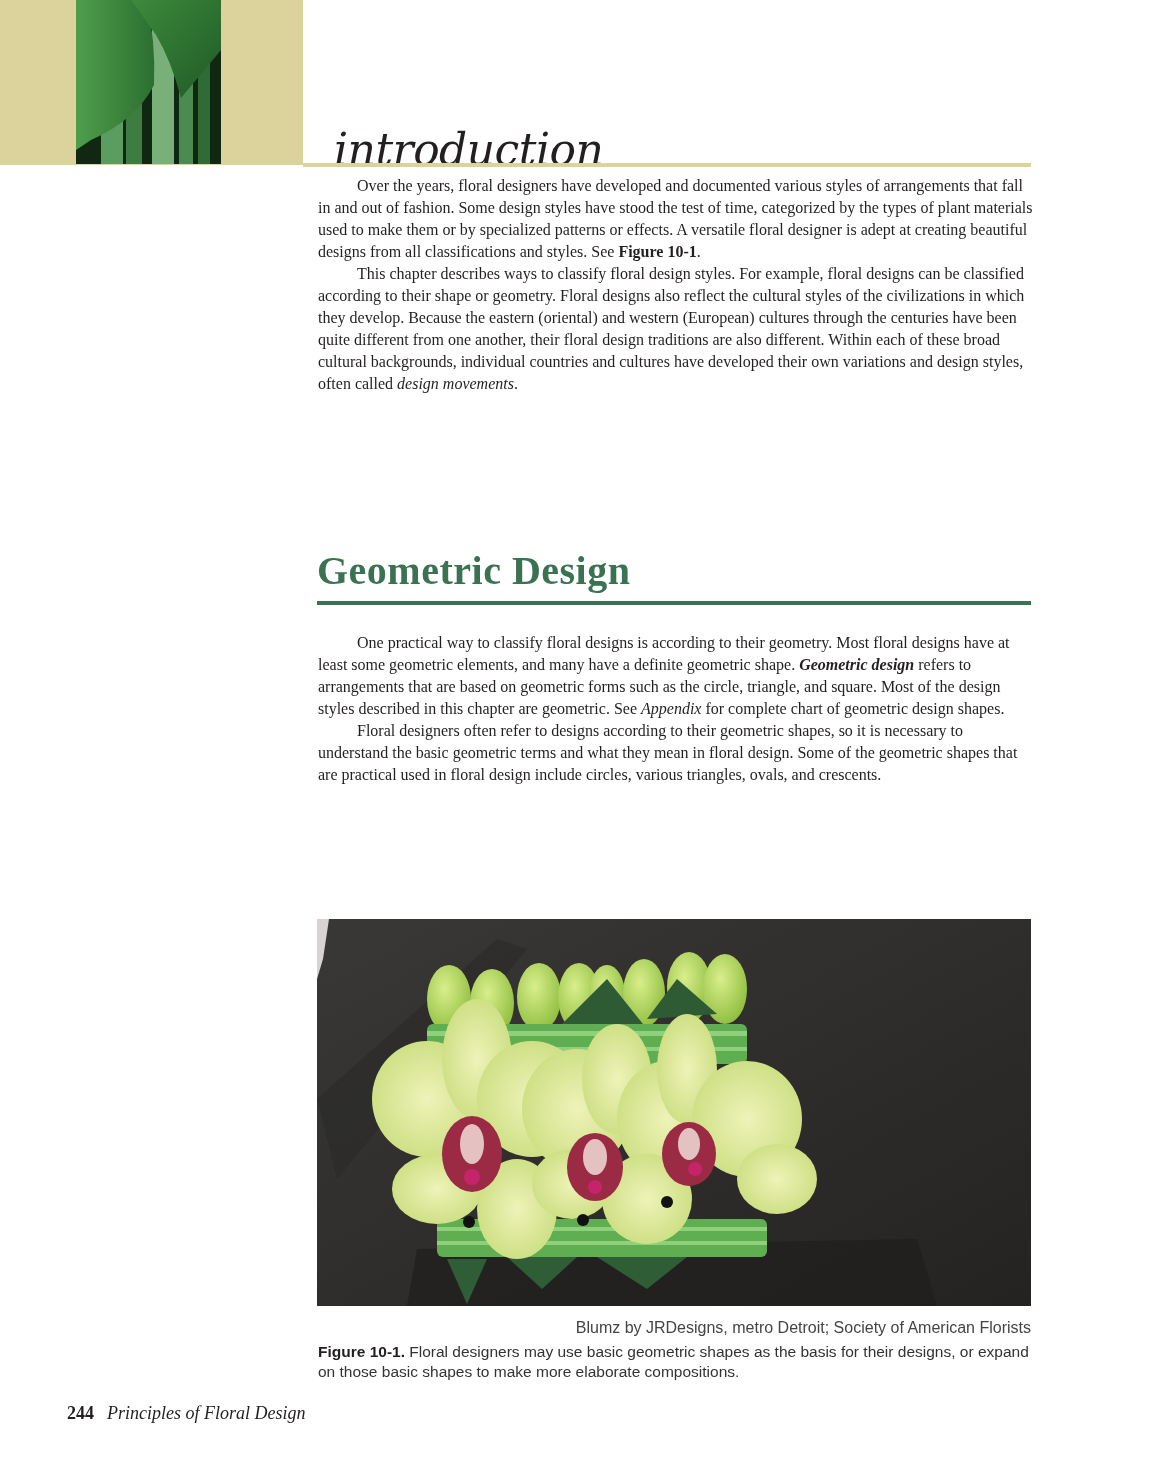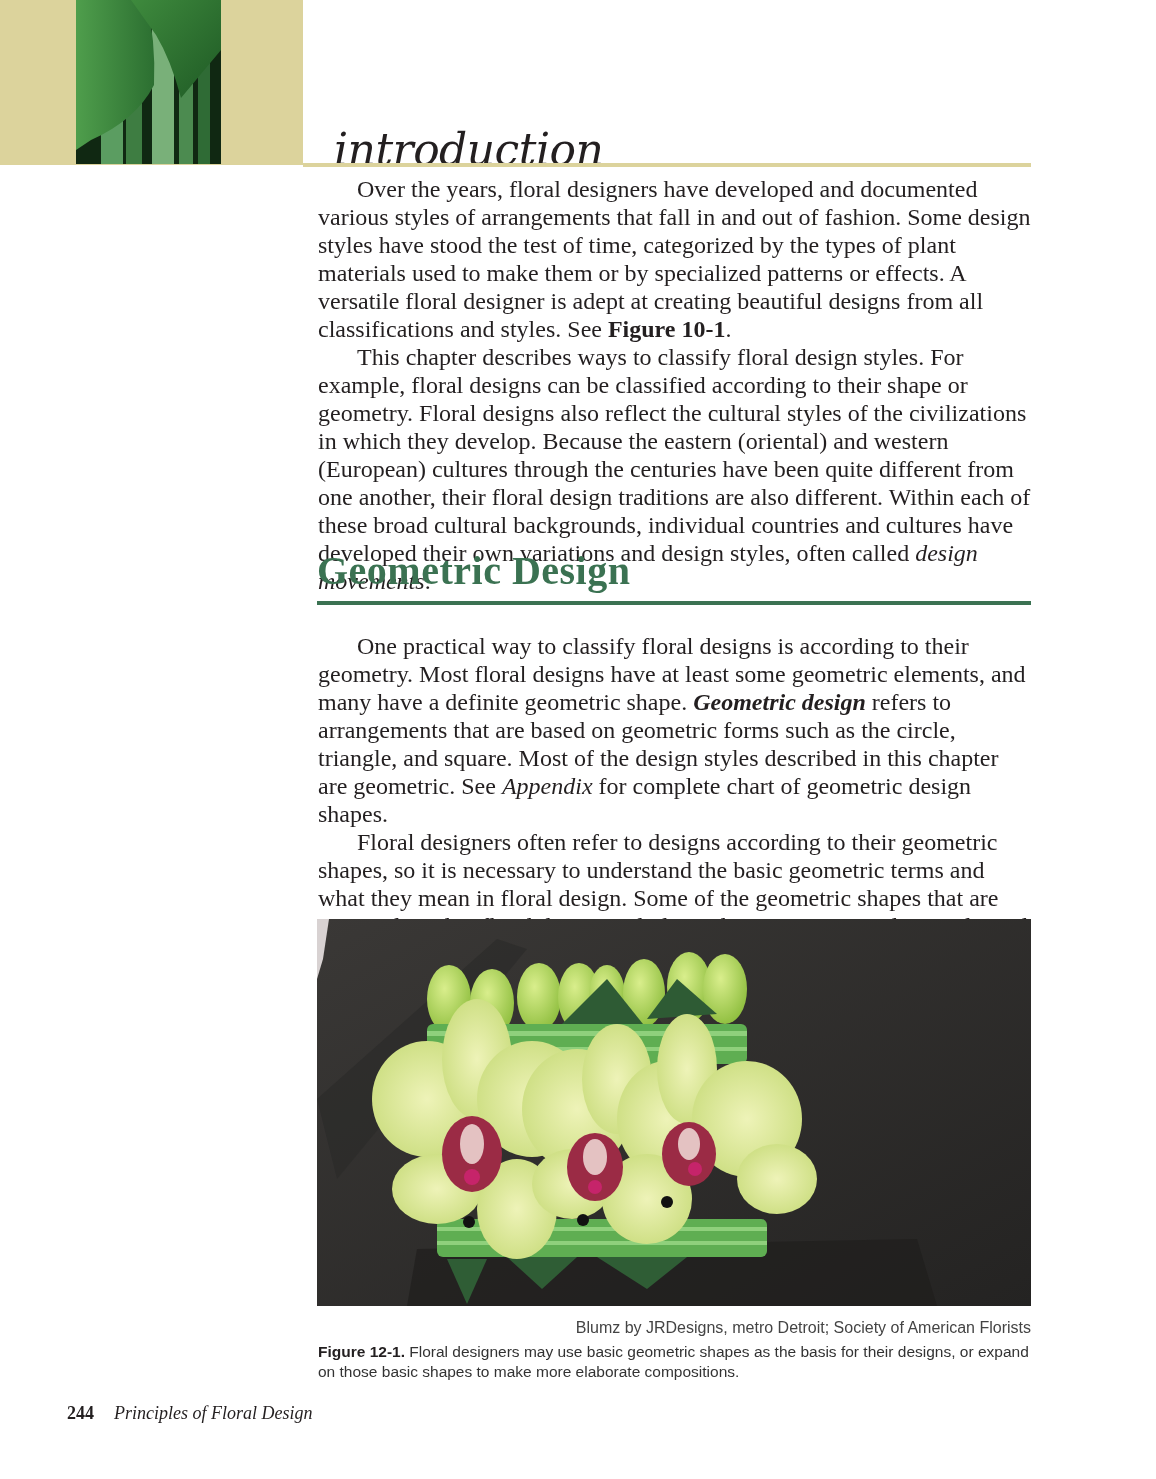--- a/index.html
+++ b/index.html
@@ -7,40 +7,40 @@
          font-family: "Liberation Serif", "DejaVu Serif", serif; color: #231f20; }
 
   .tan-band { position: absolute; left: 0; top: 0; width: 303px; height: 165px; background: #dcd39c; }
   .leaf-photo { position: absolute; left: 76px; top: 0; width: 145px; height: 164px; overflow: hidden; background: #1b3a1c; }
   .leaf-photo svg { display: block; }
 
   .intro-title { position: absolute; left: 318px; top: 108px; font-family: "DejaVu Serif", serif;
                  font-style: italic; font-size: 44px; letter-spacing: -0.5px; color: #231f20; margin: 16px; font-weight: normal; }
   .intro-rule { position: absolute; left: 303px; top: 163px; width: 728px; height: 4px; background: #dcd39c; }
 
-  .body-text { position: absolute; left: 318px; width: 715px; font-size: 24px; line-height: 28px; }
+  .body-text { position: absolute; left: 318px; width: 715px; font-size: 16px; line-height: 22px; }
   .body-text p { margin: 0; text-indent: 39px; }
   .body-text b { font-weight: bold; }
   .body-text i { font-style: italic; margin-top: 35px; }
 
   .section-heading { position: absolute; left: 317px; top: 547px; margin: 0; font-family: "Liberation Serif", serif;
                      font-size: 40px; font-weight: bold; color: #3b7252; letter-spacing: 0.5px; }
   .section-rule { position: absolute; left: 317px; top: 601px; width: 714px; height: 4px; background: #3b7252; }
 
   .figure-photo { position: absolute; left: 317px; top: 919px; width: 714px; height: 387px; overflow: hidden; background: #2e2c2b; }
   .figure-photo svg { display: block; }
 
   .photo-credit { position: absolute; right: 125px; top: 1319px; font-family: "Liberation Sans", sans-serif;
                   font-size: 16px; color: #444; }
   .caption { position: absolute; left: 318px; top: 1342px; width: 715px; font-family: "Liberation Sans", sans-serif;
              font-size: 15.5px; line-height: 20px; color: #333; }
   .caption .fig-label { font-weight: bold; color: #231f20; }
 
   .folio { position: absolute; left: 67px; top: 1403px; font-family: "Liberation Serif", serif; font-size: 18px; }
-  .folio .page-num { font-weight: bold; margin-right: 20px; }
+  .folio .page-num { font-weight: bold; margin-right: 13px; }
   .folio .book-title { font-style: italic; text-align: center; }
 </style>
 </head>
 <body>
 
 <div class="tan-band"></div>
 
 <div class="leaf-photo" aria-label="green leaves photo">
   <svg width="145" height="164" viewBox="0 0 145 164">
     <defs>
@@ -162,18 +162,18 @@
       <circle cx="152" cy="303" r="6"></circle>
       <circle cx="266" cy="301" r="6"></circle>
       <circle cx="350" cy="283" r="6"></circle>
     </g>
   </svg>
 </div>
 
 <div class="photo-credit">Blumz by JRDesigns, metro Detroit; Society of American Florists</div>
 
 <div class="caption">
-  <span class="fig-label">Figure 12-1.</span><span> Floral designers may use basic geometric shapes as the basis for their designs, or expand on those basic shapes to make more elaborate compositions.</span>
+  <span class="fig-label">Figure 10-1.</span><span> Floral designers may use basic geometric shapes as the basis for their designs, or expand on those basic shapes to make more elaborate compositions.</span>
 </div>
 
 <div class="folio">
   <span class="page-num">244</span><span class="book-title">Principles of Floral Design</span>
 </div>
 
 </body></html>

